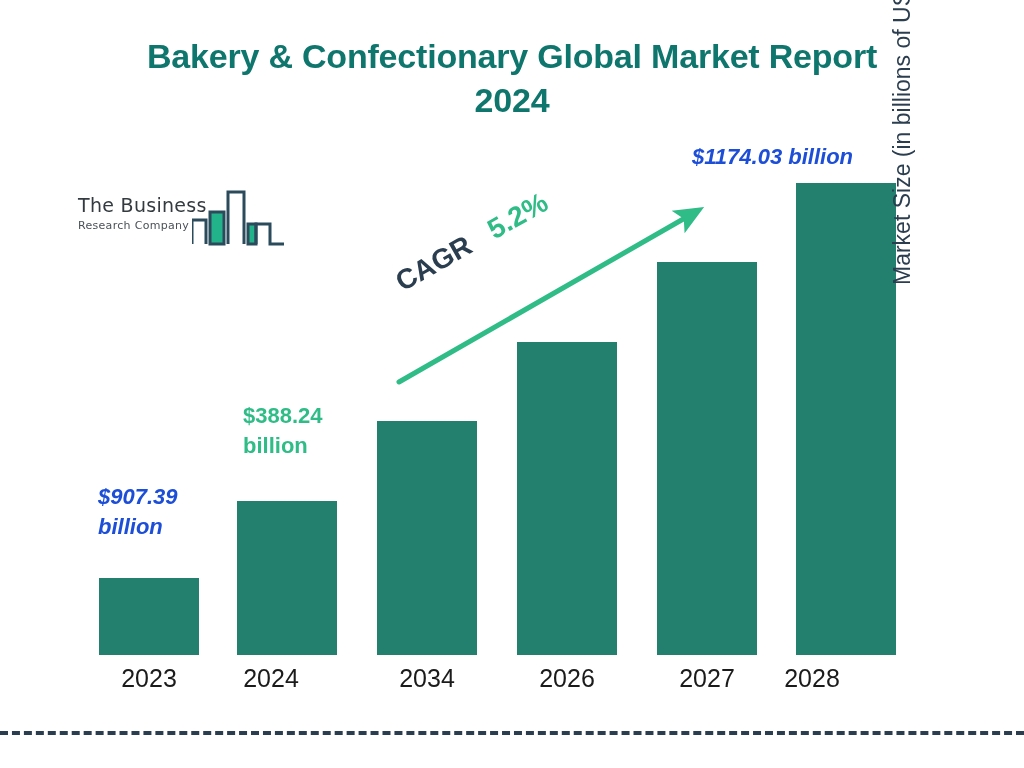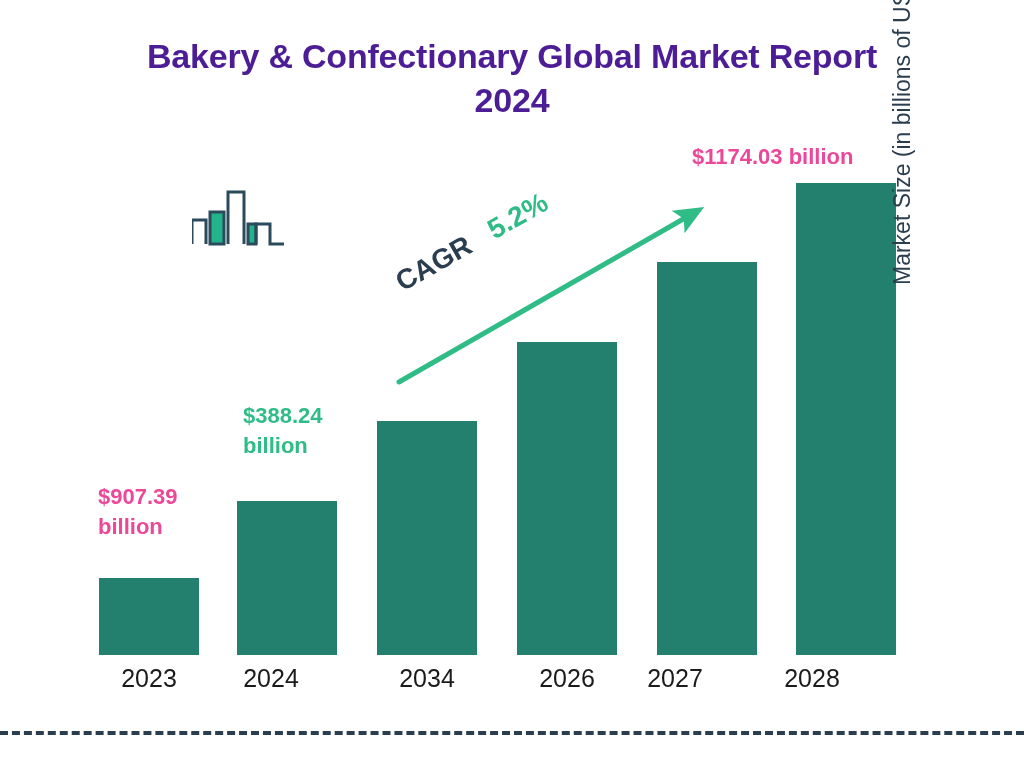--- a/index.html
+++ b/index.html
@@ -23,21 +23,21 @@
   
   .chart-title {
     position: absolute;
     left: 112px;
     top: 34px;
     width: 800px;
     text-align: center;
     font-size: 34px;
     font-weight: bold;
     line-height: 1.30;
-    color: #4c1d95;
+    color: #0f766e;
     letter-spacing: -0.2px;
   }
 
   
   .logo {
     position: absolute;
     left: 74px;
     top: 186px;
     width: 210px;
     height: 70px;
@@ -95,21 +95,21 @@
   }
 
   
   .value-label {
     position: absolute;
     font-size: 22px;
     font-weight: bold;
     line-height: 1.35;
     white-space: pre-line;
   }
-  .value-label.navy  { color: #ec4899; }
+  .value-label.navy  { color: #1d4ed8; font-style: italic; }
   .value-label.green { color: #2fbc87; }
 
   
   .cagr {
     position: absolute;
     left: 398px;
     top: 268px;
     font-size: 28px;
     font-weight: bold;
     white-space: nowrap;
@@ -154,20 +154,24 @@
   }
 </style>
 </head>
 <body>
 
 <div id="canvas">
 
   <div class="chart-title">Bakery &amp; Confectionary Global Market Report 2024</div>
 
   <div class="logo">
+    <div class="logo-text">
+      <div class="logo-line1">The Business</div>
+      <div class="logo-line2">Research Company</div>
+    </div>
     <svg class="logo-mark" width="92" height="68" viewBox="0 0 92 68">
 
       <polyline points="0,58 0,34 14,34 14,58" fill="none" stroke="#2b4a5c" stroke-width="3"></polyline>
       <rect x="18" y="26" width="14" height="32" fill="#23b38a" stroke="#2b4a5c" stroke-width="3"></rect>
       <polyline points="36,58 36,6 52,6 52,58" fill="none" stroke="#2b4a5c" stroke-width="3"></polyline>
       <rect x="56" y="38" width="8" height="20" fill="#23b38a" stroke="#2b4a5c" stroke-width="3"></rect>
       <polyline points="64,58 64,38 78,38 78,58 92,58" fill="none" stroke="#2b4a5c" stroke-width="3"></polyline>
       <line x1="-30" y1="58" x2="0" y2="58" stroke="#2b4a5c" stroke-width="3"></line>
     </svg>
   </div>
@@ -177,21 +181,21 @@
     <div class="bar" style="left: 237px; top: 501px; width: 100px; height: 154px; background: rgb(35, 128, 110);"></div>
     <div class="bar" style="left: 377px; top: 421px; width: 100px; height: 234px; background: rgb(35, 128, 110);"></div>
     <div class="bar" style="left: 517px; top: 342px; width: 100px; height: 313px; background: rgb(35, 128, 110);"></div>
     <div class="bar" style="left: 657px; top: 262px; width: 100px; height: 393px; background: rgb(35, 128, 110);"></div>
     <div class="bar" style="left: 796px; top: 183px; width: 100px; height: 472px; background: rgb(35, 128, 110);"></div>
 
     <div class="tick-label" style="left:99px">2023</div>
     <div class="tick-label" style="left:221px">2024</div>
     <div class="tick-label" style="left:377px">2034</div>
     <div class="tick-label" style="left:517px">2026</div>
-    <div class="tick-label" style="left:625px">2027</div>
+    <div class="tick-label" style="left:657px">2027</div>
     <div class="tick-label" style="left:762px">2028</div>
   </div>
 
   <div class="value-label navy" style="left:98px; top:482px;">$907.39
 billion</div>
 
   <div class="value-label green" style="left:243px; top:401px;">$388.24
 billion</div>
 
   <div class="value-label navy" style="left:692px; top:142px; white-space:nowrap;">$1174.03 billion</div>

